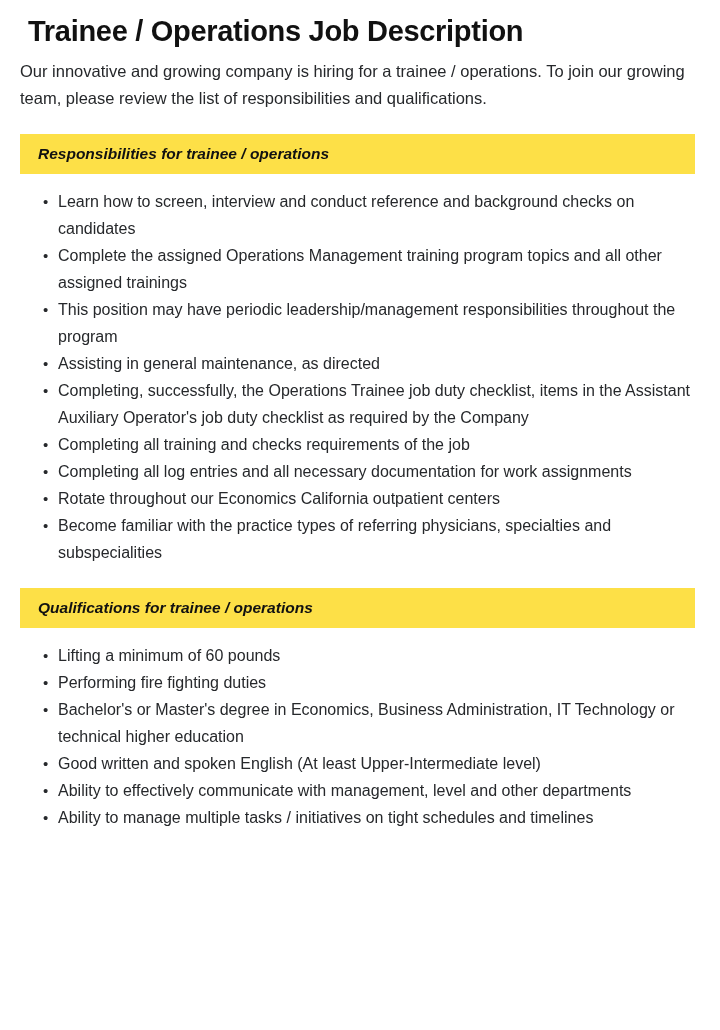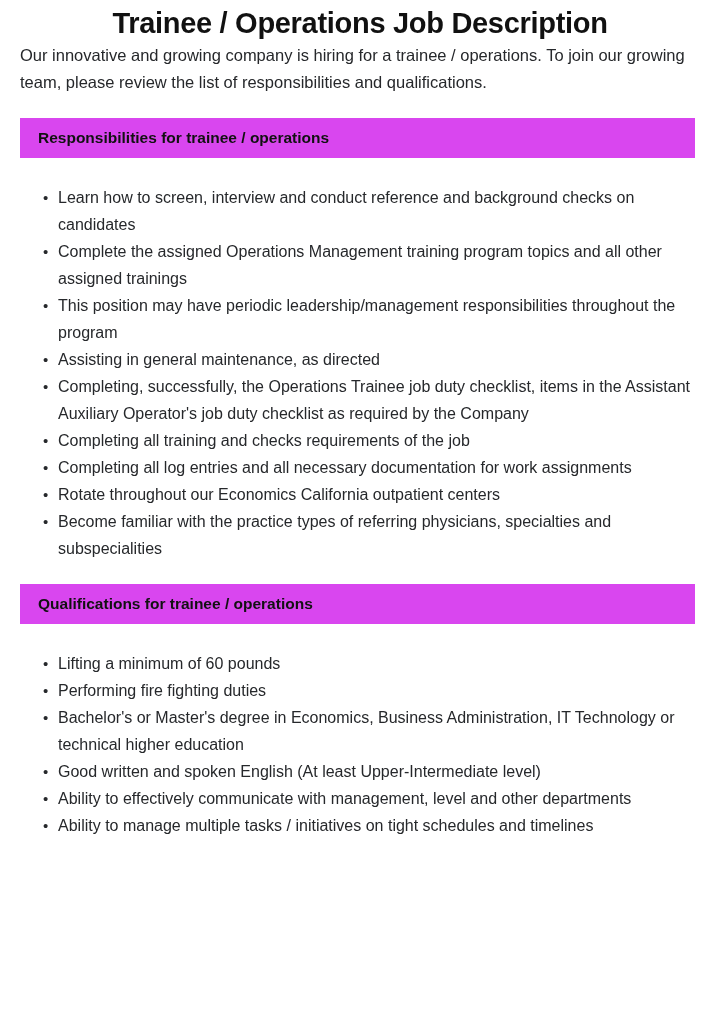--- a/index.html
+++ b/index.html
@@ -14,52 +14,52 @@
     color: #1a1a1a;
     overflow: hidden;
   }
   .page {
     width: 720px;
     height: 1030px;
     position: relative;
     box-sizing: border-box;
   }
   .page-title {
-    margin: 0;
+    margin: 8px;
     padding: 4px 20px 0 20px;
-    text-align: center;
     font-size: 29px;
     font-weight: bold;
     line-height: 38px;
     letter-spacing: -0.3px;
     color: #111111;
   }
   .intro {
     margin: 0 0 0 0;
     padding: 0 20px 0 20px;
     font-size: 16.5px;
     line-height: 27px;
     color: #26282b;
     max-width: 700px;
   }
   .section {
     margin-top: 22px;
   }
   .section-header {
-    background: #d946ef;
+    background: #fde047;
     margin: 0 25px 0 20px;
     padding: 11px 0 12px 18px;
     font-size: 15.5px;
     font-weight: bold;
     line-height: 17px;
     color: #111111;
+    font-style: italic;
   }
   .bullet-list {
     list-style: none;
-    margin: 26px 0 0 0;
+    margin: 14px 0 0 0;
     padding: 0 25px 0 0;
   }
   .bullet-item {
     position: relative;
     padding: 0 0 0 58px;
     margin: 0 0 0 0;
     font-size: 16px;
     line-height: 27px;
     color: #26282b;
   }

